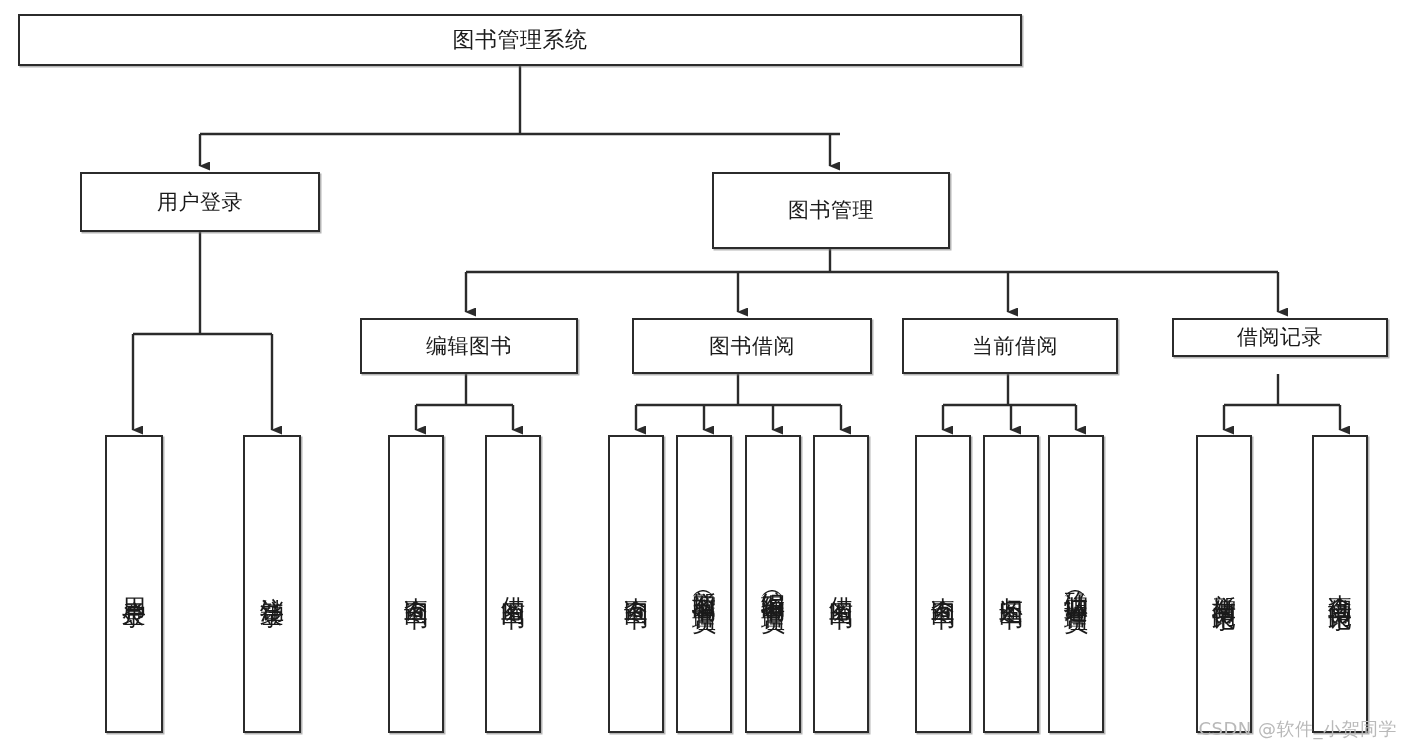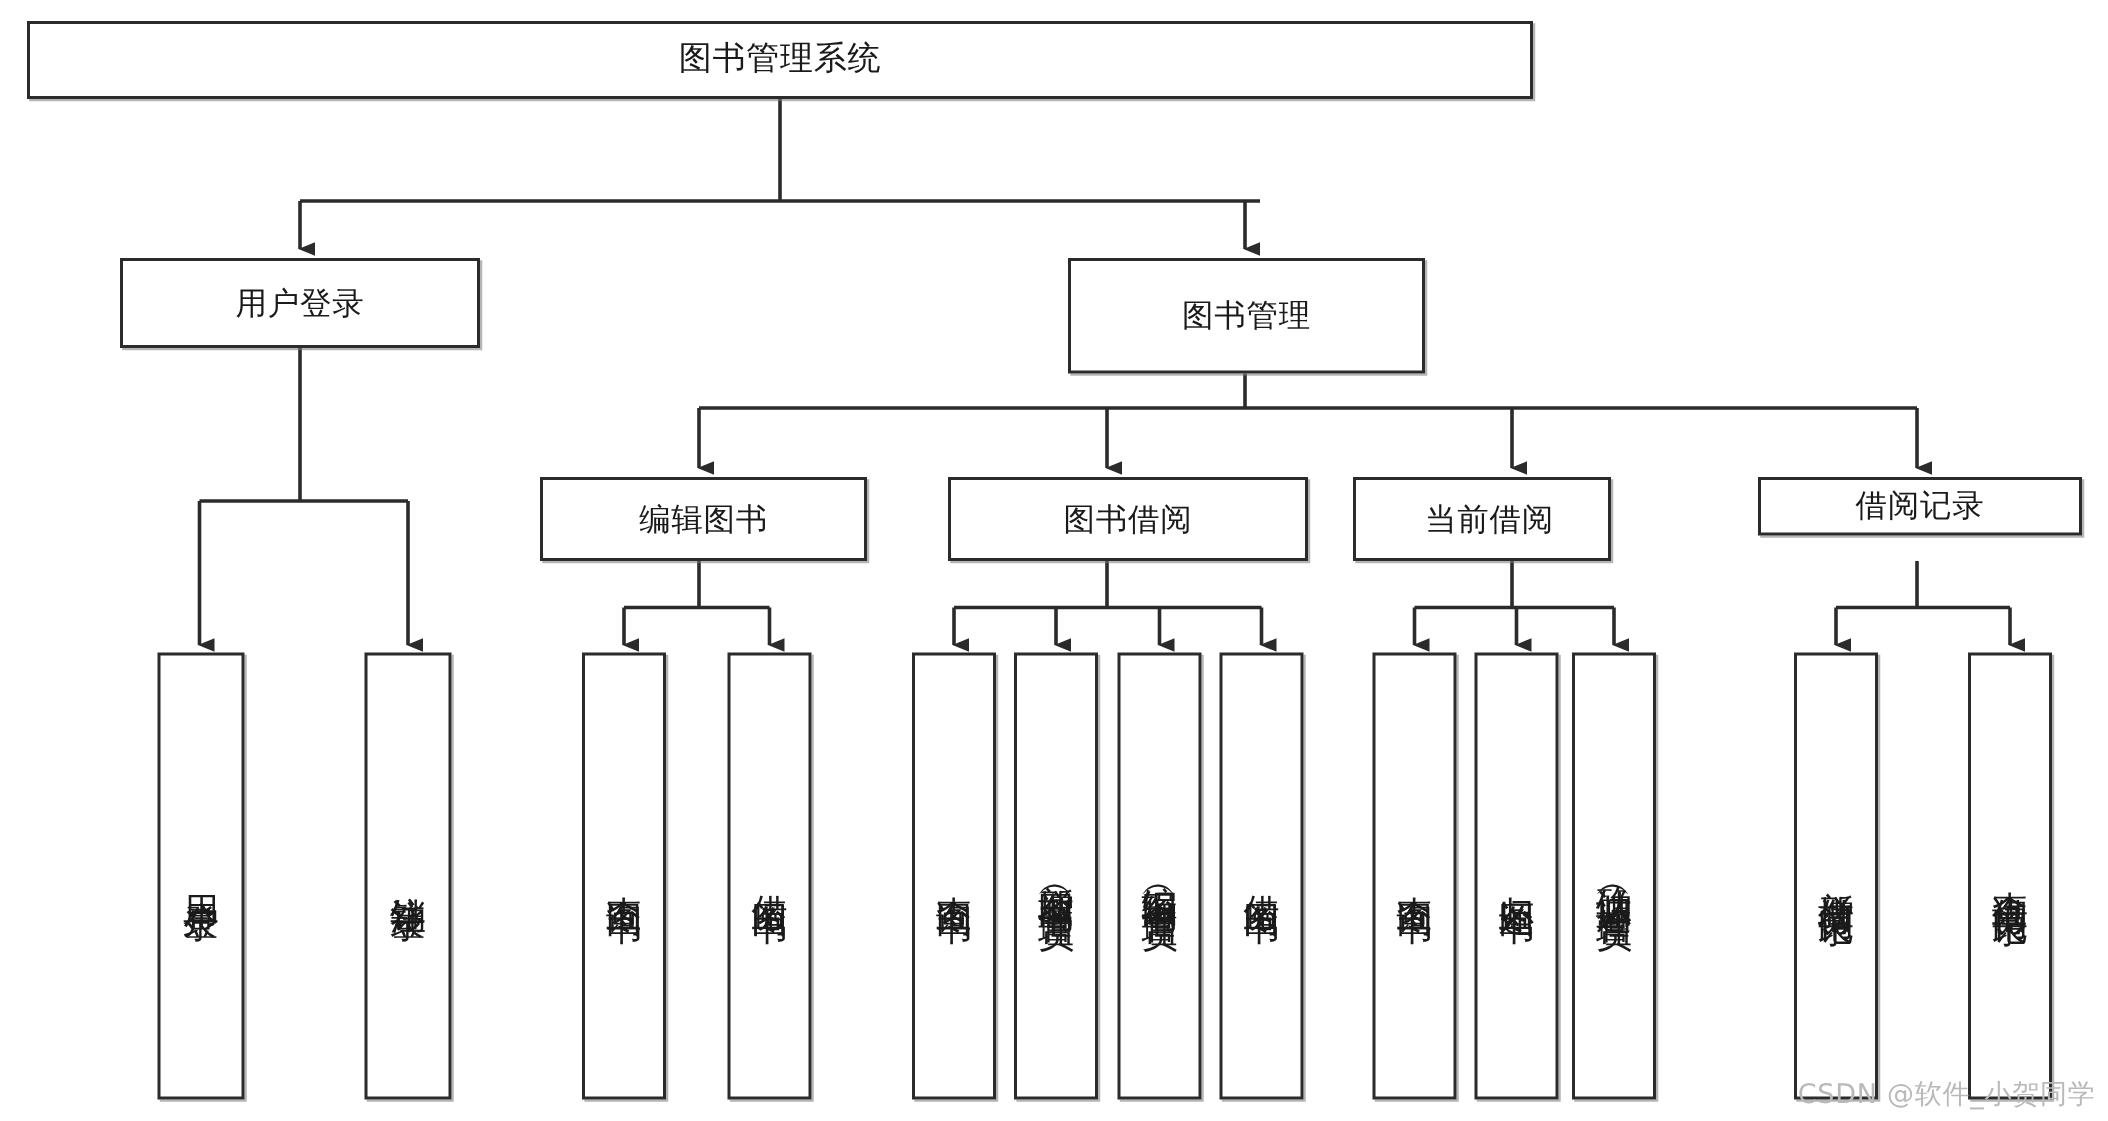--- a/index.html
+++ b/index.html
@@ -145,21 +145,21 @@
   </div>
 
   <div class="node horiz" style="left:360px; top:318px; width:218px; height:56px;">
     <span class="label">编辑图书</span>
   </div>
 
   <div class="node horiz" style="left:632px; top:318px; width:240px; height:56px;">
     <span class="label">图书借阅</span>
   </div>
 
-  <div class="node horiz" style="left:902px; top:318px; width:172px; height:56px;padding-left:10px;">
+  <div class="node horiz" style="left:902px; top:318px; width:216px; height:56px;padding-left:10px;">
     <span class="label">当前借阅</span>
   </div>
 
   <div class="node horiz" style="left:1172px; top:318px; width:216px; height:39px;">
     <span class="label">借阅记录</span>
   </div>
 
   <div class="node vert" style="left:105px; top:435px; width:58px; height:298px;">
     <span class="label">用户登录</span>
   </div>

